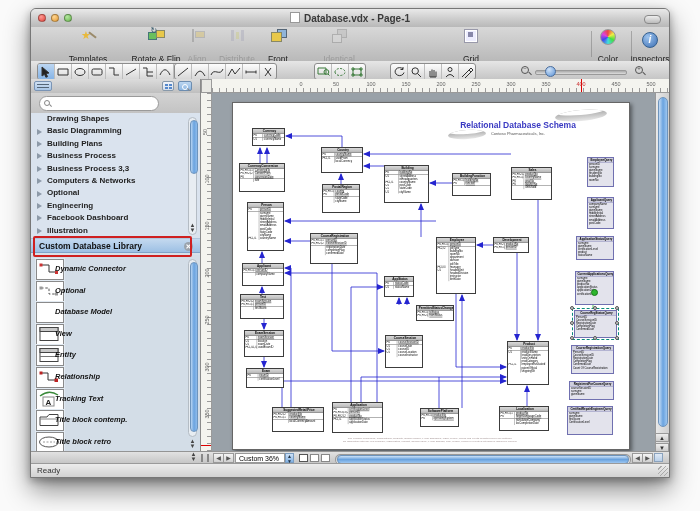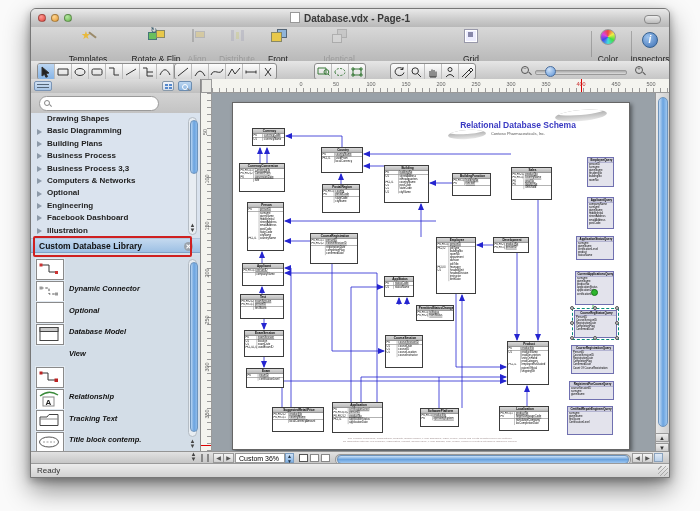--- a/index.html
+++ b/index.html
@@ -69,21 +69,21 @@
     background:linear-gradient(#c4d9ef,#9dc0e4);border-top:1px solid #b0c6dd;border-bottom:1px solid #7fa3c9;
     font-size:8.5px;font-weight:bold;color:#111;line-height:15px;padding-left:8px;box-sizing:border-box;}
   #sb-close{position:absolute;right:7px;top:3px;width:9px;height:9px;border-radius:50%;
     background:#9aa3ad;color:#fff;font-size:7px;line-height:9px;text-align:center;}
   #annotation{position:absolute;left:2px;top:157px;width:155px;height:17px;
     border:2px solid #cf2020;border-radius:2px;pointer-events:none;z-index:5;}
   #sb-shapes{position:absolute;left:0;top:176px;right:0;bottom:0;background:#d3dde7;}
   .lib-row{position:absolute;left:0;right:0;height:21px;}
   .lib-ic{position:absolute;left:5px;top:0;width:26px;height:19px;background:#fff;
     border:1px solid #8a8a8a;box-shadow:0 0 0 1px #e2eaf2;}
-  .lib-lb{position:absolute;left:38px;top:5px;font-size:7.5px;font-weight:bold;font-style:italic;color:#111;white-space:nowrap;margin-top:20px;}
+  .lib-lb{position:absolute;left:24px;top:5px;font-size:7.5px;font-weight:bold;font-style:italic;color:#111;white-space:nowrap;}
   .vscroll{position:absolute;width:9px;background:#e8edf2;border:1px solid #b4bcc4;box-sizing:border-box;border-radius:5px;}
   .vthumb{position:absolute;left:0.5px;width:6px;border-radius:4px;
     background:linear-gradient(90deg,#b7d4f2,#6aa3df 50%,#8fbcec);border:1px solid #6d94bd;}
   .tiny-arrows{position:absolute;font-size:6px;color:#444;line-height:5px;text-align:center;width:9px;}
   
   #corner{position:absolute;left:170px;top:70px;width:11px;height:14px;background:#e9e9e4;
     border:1px solid #9a9a9a;box-sizing:border-box;}
   #hruler{position:absolute;left:181px;top:70px;right:0;height:14px;background:#f4f4ef;
     border-bottom:1px solid #9a9a9a;box-sizing:border-box;overflow:hidden;}
   .hr-ticks{position:absolute;left:0;right:0;bottom:0;height:4px;
@@ -382,20 +382,28 @@
           <div class="lib-ic"><svg width="24" height="18" viewBox="0 0 24 18"></svg></div>
           <div class="lib-lb">Database Model</div>
         </div>
         <div class="lib-row" style="top: 68.8px;">
           <div class="lib-ic"><svg width="24" height="18" viewBox="0 0 24 18">
               <rect x="3" y="2.5" width="18" height="13" fill="#fff" stroke="#444"></rect>
               <rect x="3" y="2.5" width="18" height="4" fill="#c9c9c9" stroke="#444"></rect>
             </svg></div>
           <div class="lib-lb">View</div>
         </div>
+        <div class="lib-row" style="top: 90.4px;">
+          <div class="lib-ic"><svg width="24" height="18" viewBox="0 0 24 18">
+              <rect x="3" y="2.5" width="18" height="13" fill="#fff" stroke="#444"></rect>
+              <rect x="3" y="2.5" width="18" height="4" fill="#c9c9c9" stroke="#444"></rect>
+              <line x1="3" y1="10.5" x2="21" y2="10.5" stroke="#777"></line>
+            </svg></div>
+          <div class="lib-lb">Entity</div>
+        </div>
         <div class="lib-row" style="top: 112px;">
           <div class="lib-ic"><svg width="24" height="18" viewBox="0 0 24 18">
               <path d="M4 5 h7 v7 h9" stroke="#333" fill="none"></path>
               <rect x="2.5" y="3.5" width="3" height="3" fill="#b22"></rect>
               <rect x="17.5" y="10.5" width="3.5" height="3.5" fill="#b22"></rect>
             </svg></div>
           <div class="lib-lb">Relationship</div>
         </div>
         <div class="lib-row" style="top: 133.6px;">
           <div class="lib-ic"><svg width="24" height="18" viewBox="0 0 24 18">

